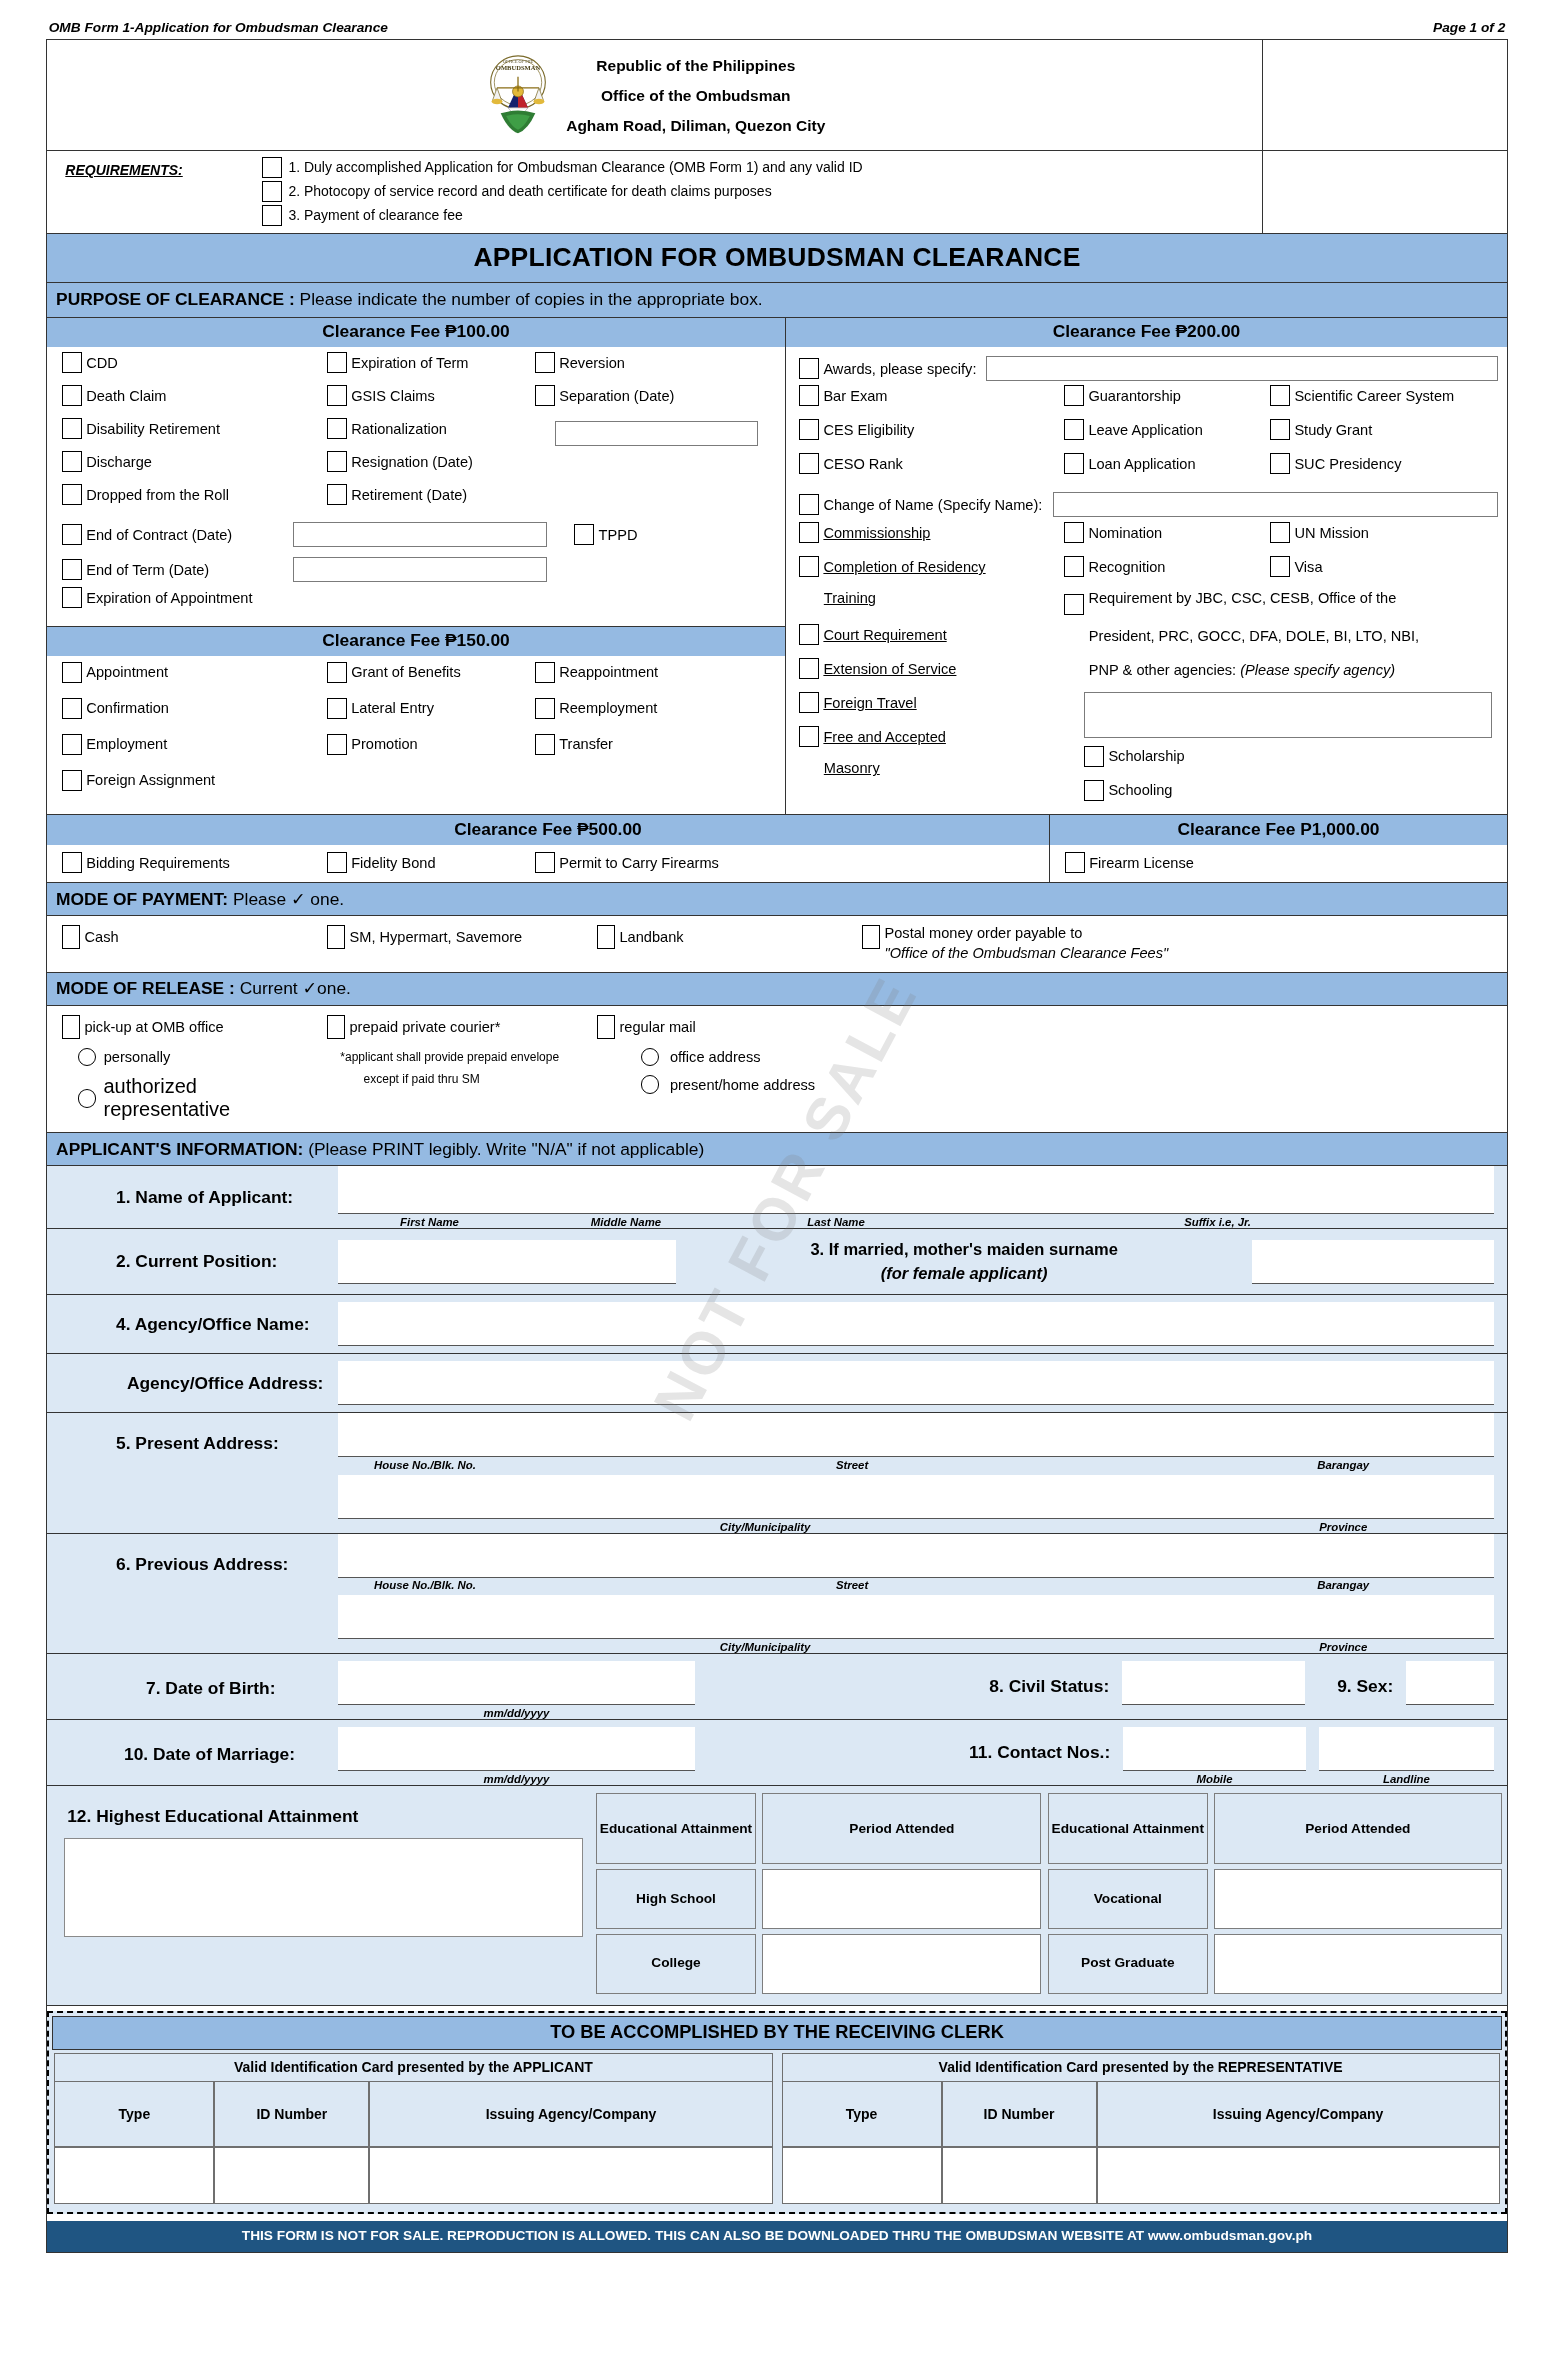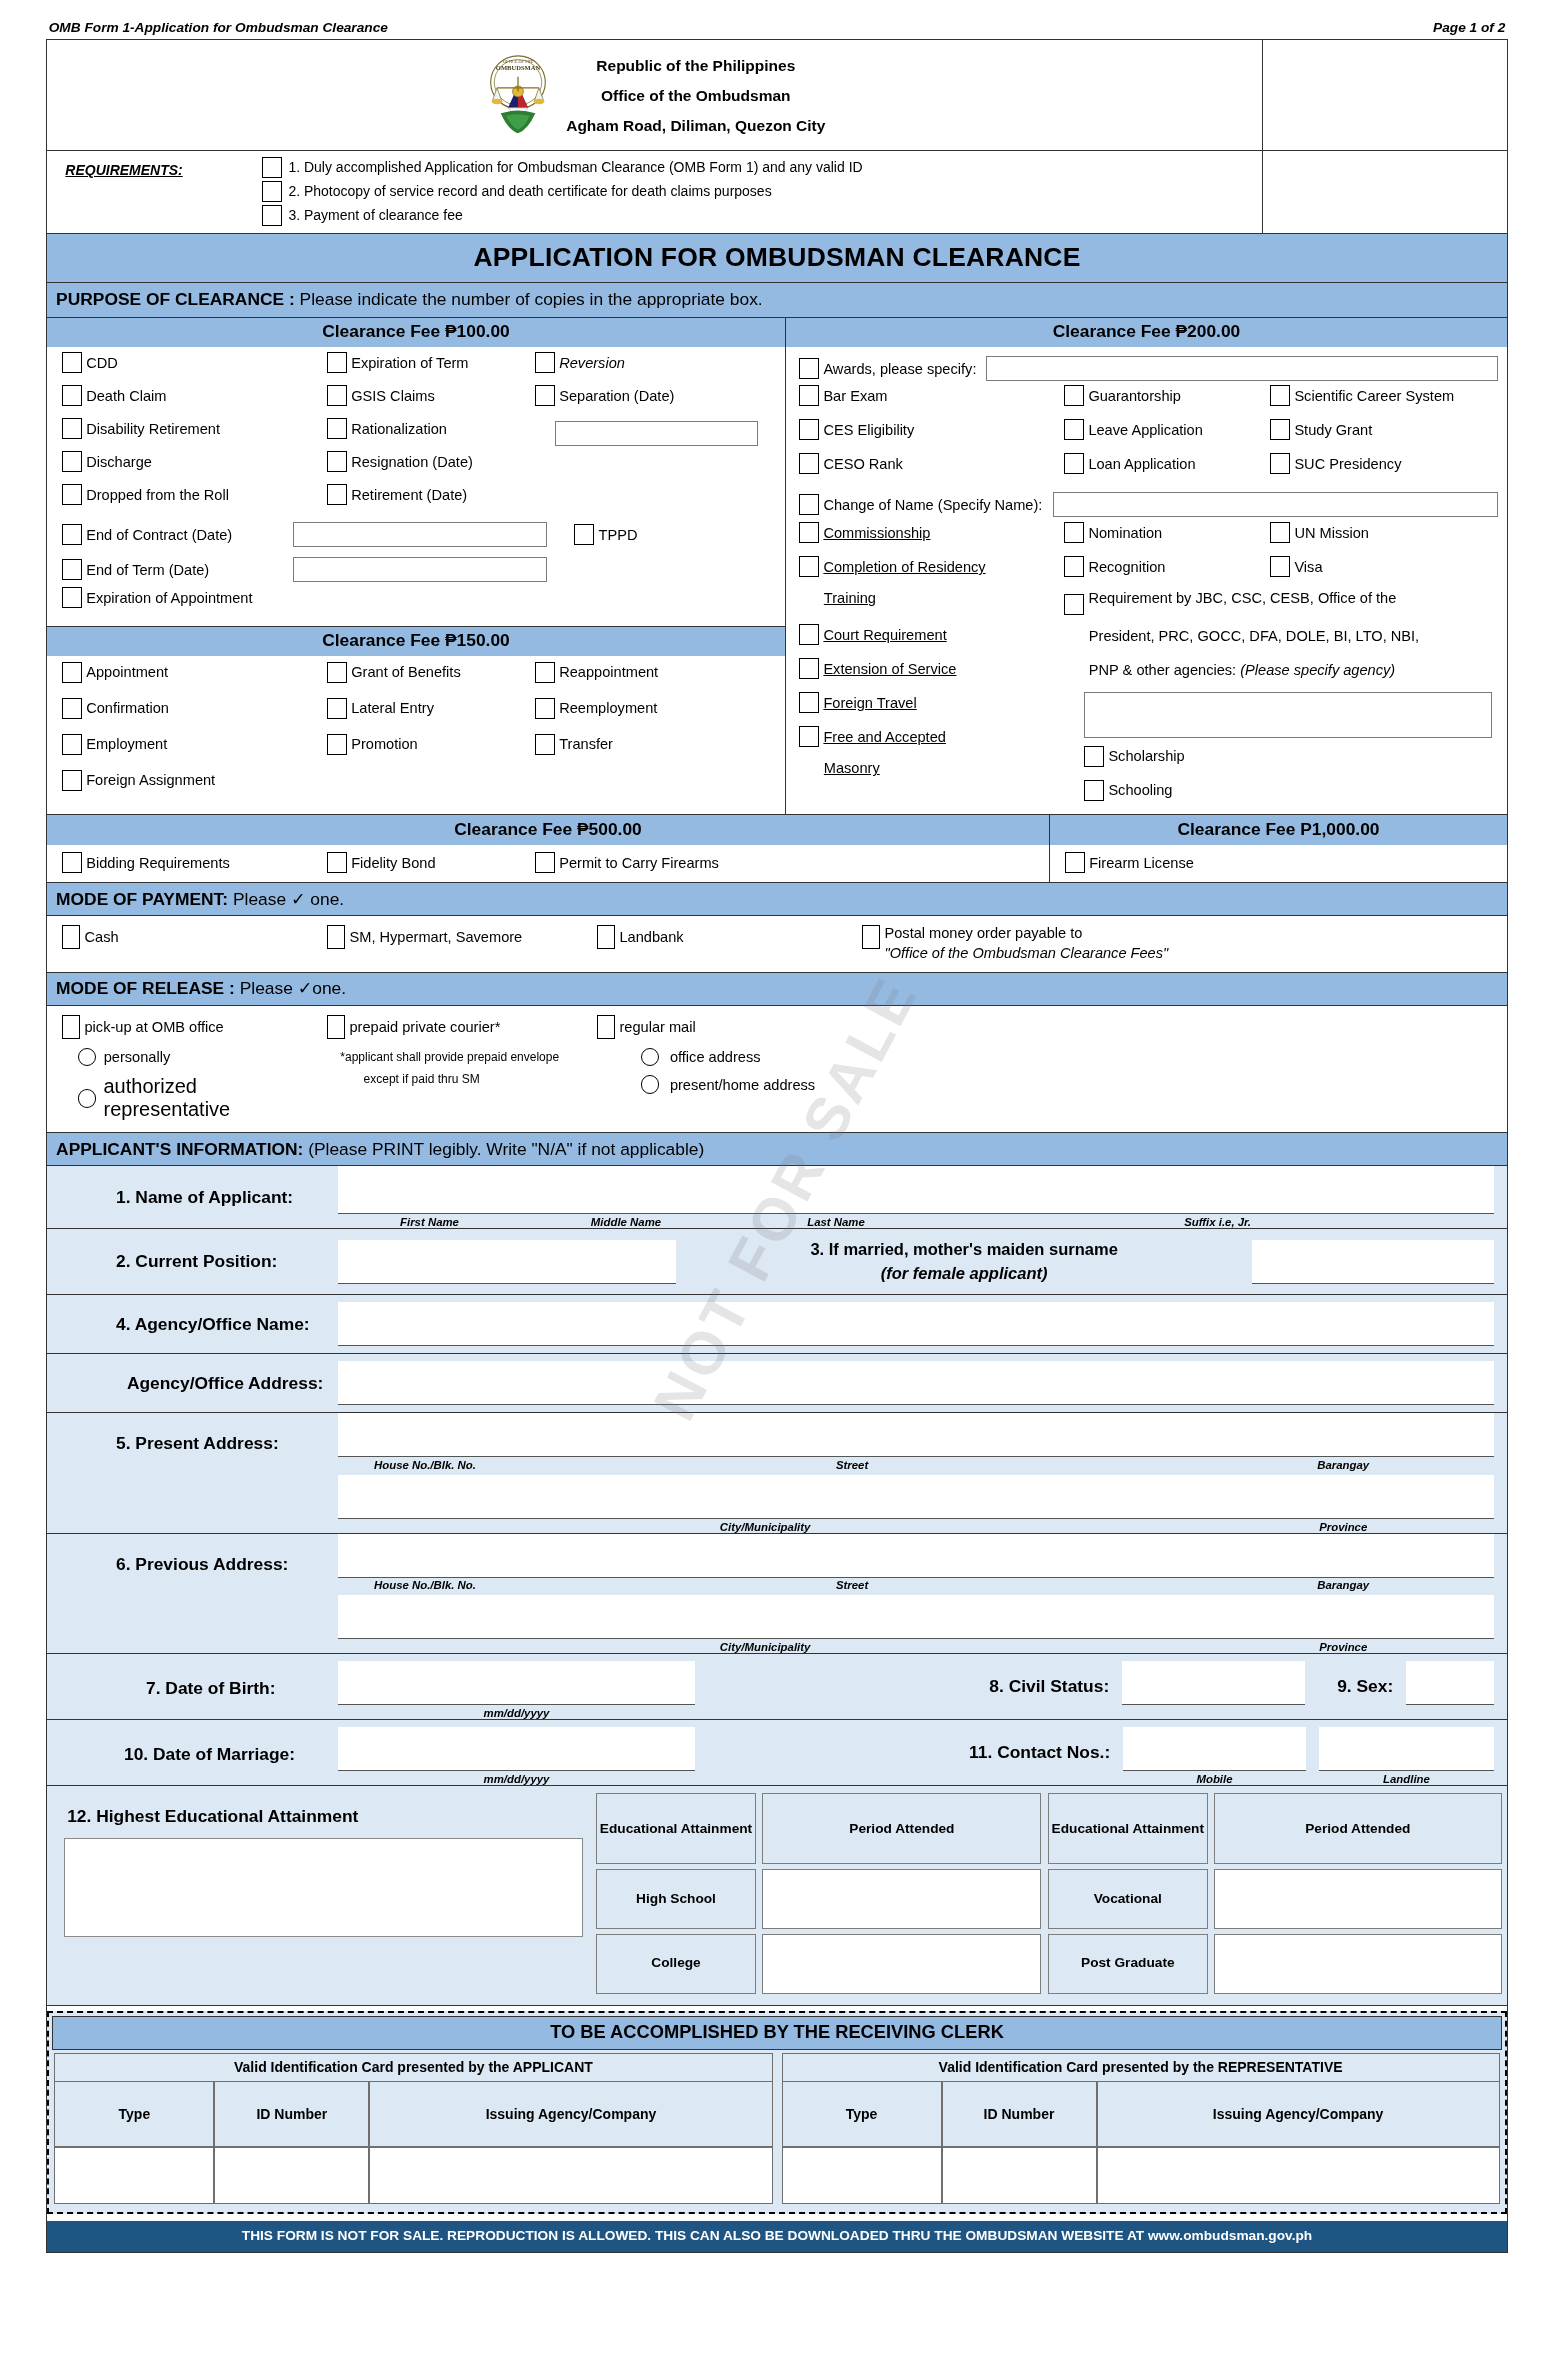--- a/index.html
+++ b/index.html
@@ -248,21 +248,21 @@
                   </span>
                 </div>
               <div class="optrow" style="height:33px;">
                   <span class="opt">
                     <span class="cb"></span>
                     <span class="lbl">Retirement (Date)</span>
                   </span>
                 </div>
             </div>
             <div style="width:229px;">
-              <div class="optrow" style="height:33px;font-style:italic;">
+              <div class="optrow" style="height:33px;">
                   <span class="opt">
                     <span class="cb"></span>
                     <span class="lbl">Reversion</span>
                   </span>
                 </div>
               <div class="optrow" style="height:33px;">
                   <span class="opt">
                     <span class="cb"></span>
                     <span class="lbl">Separation (Date)</span>
                   </span>
@@ -609,21 +609,21 @@
       <span class="opt" style="align-items:flex-start;">
         <span class="cbs"></span>
         <span style="padding-left:4.6px;">
           <span class="lbl" style="display:block; padding-left:0;">Postal money order payable to</span>
           <span class="lbl" style="display:block; padding-left:0; font-style:italic; padding-top:3.7px;">"Office of the Ombudsman Clearance Fees"</span>
         </span>
       </span>
     </div>
 
     <div class="sectionbar" style="border-top:none;">
-      <span>MODE OF RELEASE :</span><span class="lite"> Please ✓one.</span>
+      <span>MODE OF RELEASE :</span><span class="lite"> Current ✓one.</span>
     </div>
     <div style="display:flex; padding:9.1px 0 11px 14.6px; border-bottom:1.5px solid #333;">
       <div style="width:265px;">
         <span class="opt" style="align-items:flex-start;">
             <span class="cbs"></span>
             <span class="lbl" style="padding-top:3.7px;">pick-up at OMB office</span>
           </span>
         <div style="display:flex; align-items:center; padding:9.1px 0 0 16.5px;">
             <span class="radio"></span>
             <span class="lbl" style="font-size:14.6px; padding-left:7.3px;">personally</span>

